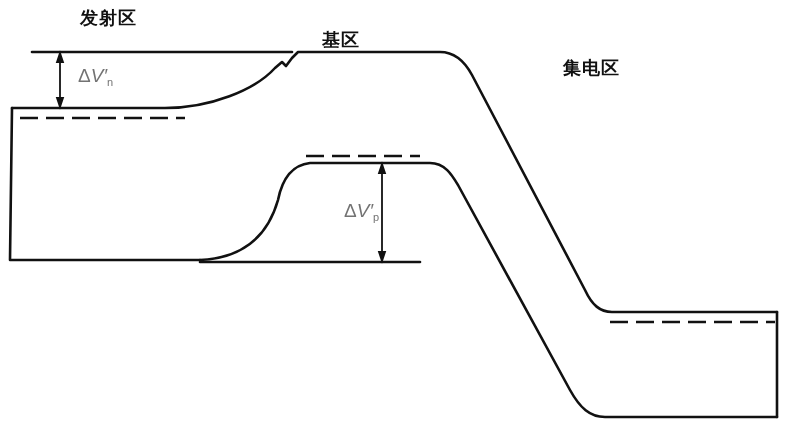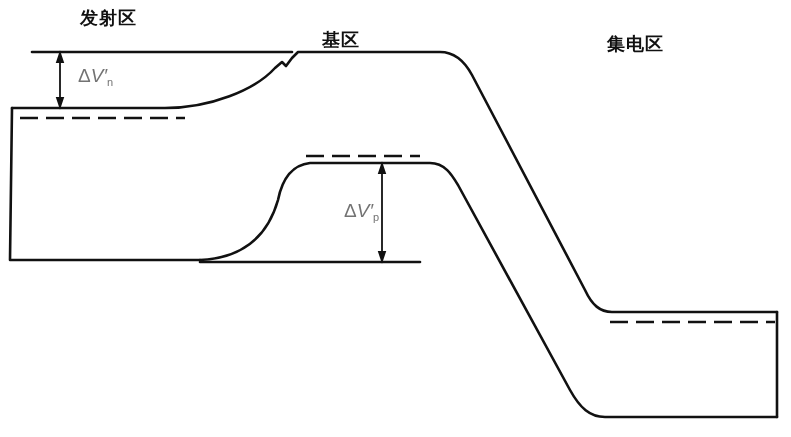--- a/index.html
+++ b/index.html
@@ -48,20 +48,20 @@
 
   <g stroke="#111" stroke-width="1.8" fill="#111">
     <line x1="382" y1="166" x2="382" y2="259"></line>
     <polygon points="382,164 379,173 385,173"></polygon>
     <polygon points="382,261 379,252 385,252"></polygon>
   </g>
 </svg>
 
 <div class="label" style="left:80px; top:6px;">发射区</div>
 <div class="label" style="left:322px; top:28px;">基区</div>
-<div class="label" style="left:563px; top:32px;margin-left:44px;">集电区</div>
+<div class="label" style="left:563px; top:56px;">集电区</div>
 
 <div class="sym" style="left:78px; top:65px;">
   <span>Δ</span><i>V′</i><sub>n</sub>
 </div>
 <div class="sym" style="left:344px; top:200px;">
   <span>Δ</span><i>V′</i><sub>p</sub>
 </div>
 
 </body></html>

